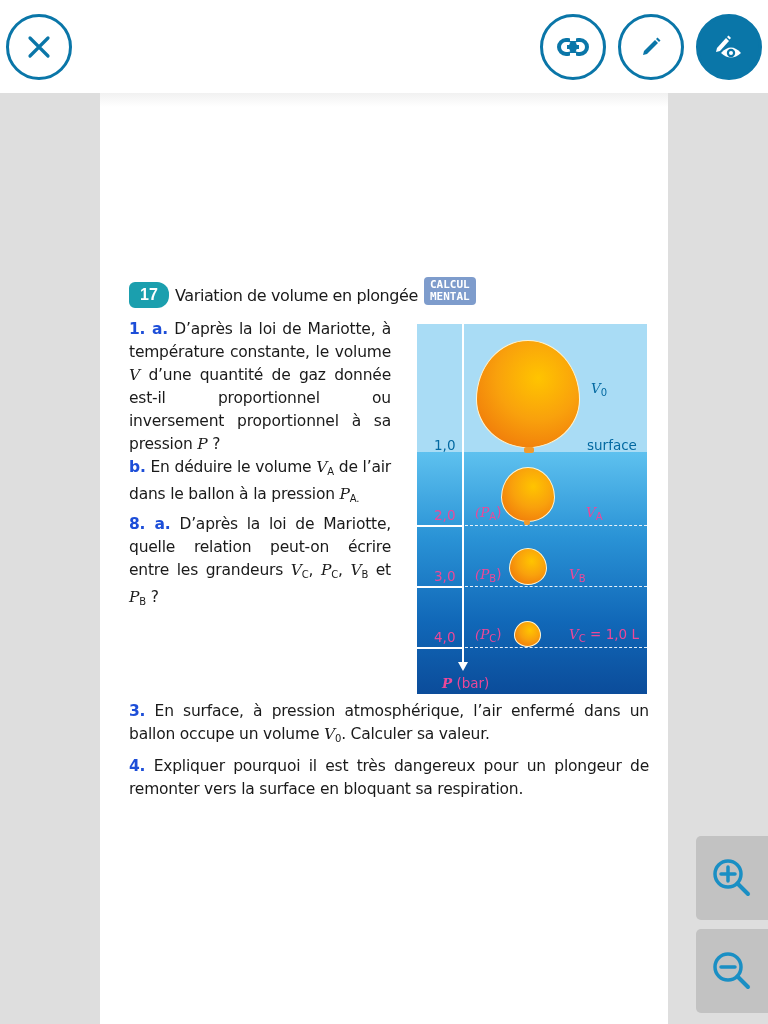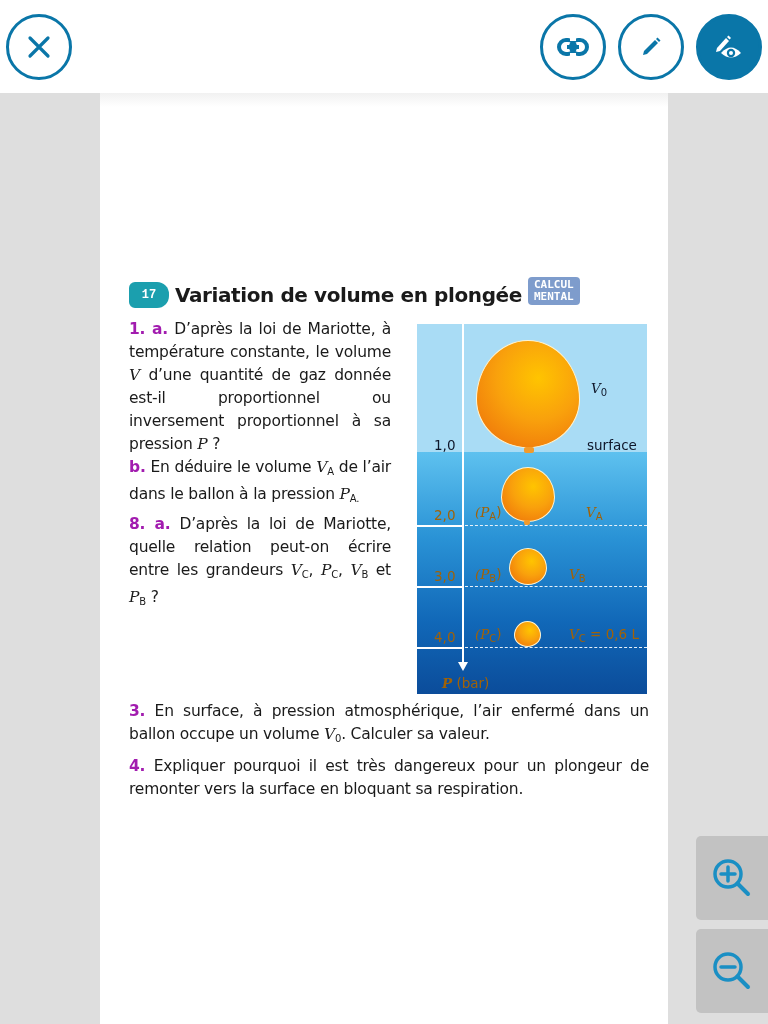--- a/index.html
+++ b/index.html
@@ -15,38 +15,38 @@
 
   .side { position: absolute; top: 93px; height: 931px; background: #dedede; }
   .side.left { left: 0; width: 100px; }
   .side.right { left: 668px; width: 100px; }
 
   .page { position: absolute; left: 100px; top: 93px; width: 568px; height: 931px; background: #fff; }
   .page::before { content: ""; position: absolute; left: 0; right: 0; top: 0; height: 14px; background: linear-gradient(#f1f1f1, #fff); }
 
   .exercise { position: absolute; left: 29px; top: 185px; width: 520px; color: #1a1a1a; }
   .ex-head { display: flex; align-items: center; height: 34px; }
-  .ex-num { background: #1b9fae; color: #fff; font-family: Liberation Mono, monospace; font-weight: bold; font-size: 12px; width: 40px; height: 26px; border-radius: 6px 12px 12px 6px; display: flex; align-items: center; justify-content: center; margin-right: 6px; }
-  .ex-title { font-family: "DejaVu Sans", sans-serif; font-weight: bold; font-size: 20px; letter-spacing: -0.4px; }
+  .ex-num { background: #1b9fae; color: #fff; font-family: Liberation Sans, sans-serif; font-weight: bold; font-size: 16px; width: 40px; height: 26px; border-radius: 6px 12px 12px 6px; display: flex; align-items: center; justify-content: center; margin-right: 6px; }
+  .ex-title { font-family: "DejaVu Sans", sans-serif; font-weight: normal; font-size: 16px; letter-spacing: -0.4px; }
   .ex-badge { margin-left: 6px; margin-top: -8px; background: #7e9ccc; color: #fff; font-family: "DejaVu Sans Mono", monospace; font-weight: bold; font-size: 11px; line-height: 12px; text-align: center; padding: 2px 6px; border-radius: 4px; }
 
   .body-text { font-size: 15.5px; line-height: 23px; letter-spacing: -0.2px; }
   .col-left { position: absolute; left: 0; top: 40px; width: 262px; text-align: justify; }
   .col-left p { margin-bottom: 3px; }
   .full { position: absolute; left: 0; top: 422px; width: 520px; }
   .full p { margin-bottom: 5px; }
-  .num { color: #a21caf; font-weight: bold; }
+  .num { color: #1d4ed8; font-weight: bold; }
   i { font-family: "DejaVu Serif", serif; font-style: italic; }
   sub { font-size: 10px; vertical-align: -3px; }
 
   .diagram { position: absolute; left: 288px; top: 46px; width: 230px; height: 370px; overflow: hidden; }
   .sky { position: absolute; left: 0; top: 0; width: 230px; height: 128px; background: #a9dcf5; }
   .water { position: absolute; left: 0; top: 128px; width: 230px; height: 242px; background: linear-gradient(#5ec1ef 0%, #2a93d6 35%, #1168b8 70%, #0b4c9a 100%); }
-  .dg-label { position: absolute; font-size: 13.5px; color: #a16207; white-space: nowrap; }
-  .dg-label.dark { color: #0f172a; }
+  .dg-label { position: absolute; font-size: 13.5px; color: #ec4899; white-space: nowrap; }
+  .dg-label.dark { color: #0369a1; }
   .axis { position: absolute; left: 45px; top: 0; width: 1.5px; height: 345px; background: #fff; }
   .arrow { position: absolute; left: 41px; top: 338px; width: 0; height: 0; border-left: 5px solid transparent; border-right: 5px solid transparent; border-top: 9px solid #fff; }
   .tick { position: absolute; left: 0; width: 45px; height: 1.5px; background: #fff; }
   .dash { position: absolute; left: 48px; width: 182px; border-top: 1.5px dashed #e8f2fa; }
   .balloon { position: absolute; border-radius: 50% 50% 50% 50% / 55% 55% 45% 45%; background: radial-gradient(circle at 60% 35%, #ffc400 0%, #f9a10c 45%, #ec6a0a 100%); border: 1.5px solid #fff4d0; }
   .knot { position: absolute; width: 8px; height: 6px; background: #f29b2a; border-radius: 2px; }
 
   .zoom-btn { position: absolute; left: 696px; width: 72px; height: 84px; background: #c2c2c2; border-radius: 5px 0 0 5px; display: flex; align-items: center; justify-content: center; cursor: pointer; }
   #zoom-in { top: 836px; }
   #zoom-out { top: 929px; }
@@ -129,21 +129,21 @@
       <div class="dash" style="top:262px;"></div>
       <div class="dg-label" style="left:17px; top:244px;">3,0</div>
       <div class="dg-label" style="left:58px; top:242px;"><i>(P</i><sub>B</sub>)</div>
       <div class="dg-label" style="left:152px; top:242px;"><i>V</i><sub>B</sub></div>
       <div class="balloon" style="left:92px; top:224px; width:38px; height:37px;"></div>
 
       <div class="tick" style="top:323px;"></div>
       <div class="dash" style="top:323px;"></div>
       <div class="dg-label" style="left:17px; top:305px;">4,0</div>
       <div class="dg-label" style="left:58px; top:302px;"><i>(P</i><sub>C</sub>)</div>
-      <div class="dg-label" style="left:152px; top:302px;"><i>V</i><sub>C</sub><span> = 0,6 L</span></div>
+      <div class="dg-label" style="left:152px; top:302px;"><i>V</i><sub>C</sub><span> = 1,0 L</span></div>
       <div class="balloon" style="left:97px; top:297px; width:27px; height:26px;"></div>
 
       <div class="dg-label" style="left:25px; top:351px;text-align:right;"><i style="font-weight:bold;">P</i><span> (bar)</span></div>
     </div>
 
     <div class="full body-text">
       <p style="text-align:justify;"><span class="num">3.</span><span> En surface, à pression atmosphérique, l’air enfermé dans un ballon occupe un volume </span><i>V</i><sub>0</sub><span>. Calculer sa valeur.</span></p>
       <p style="text-align:justify;"><span class="num">4.</span><span> Expliquer pourquoi il est très dangereux pour un plongeur de remonter vers la surface en bloquant sa respiration.</span></p>
     </div>
   </div>

